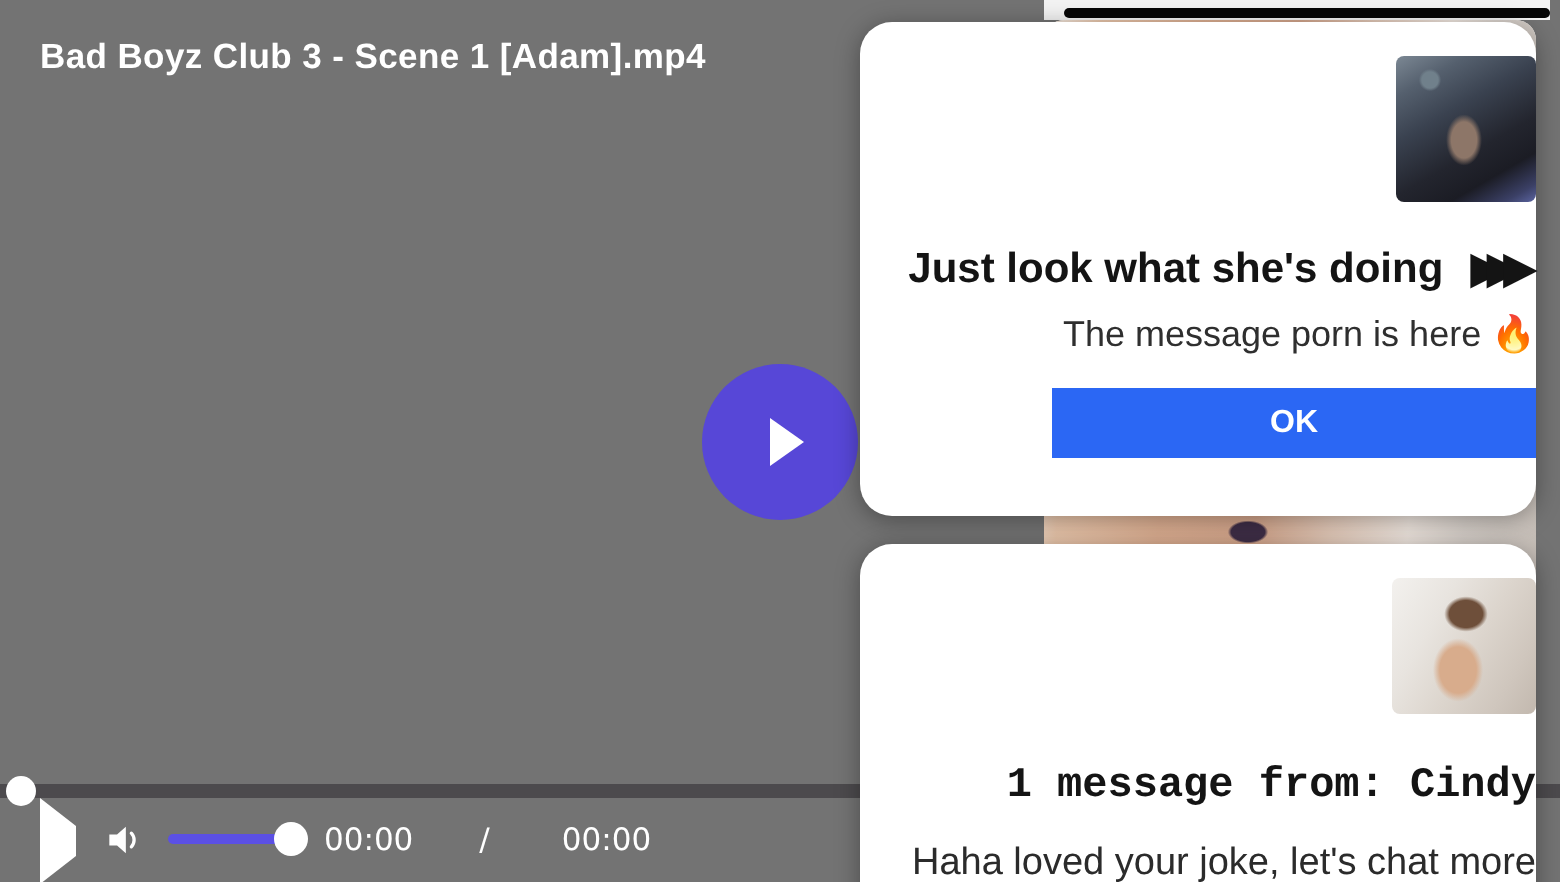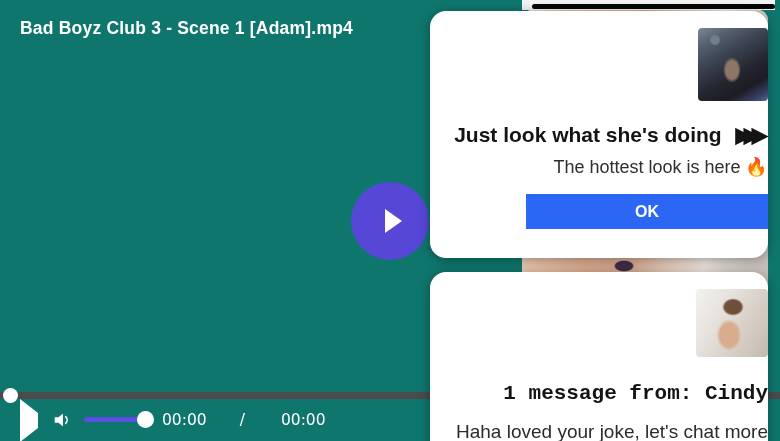--- a/index.html
+++ b/index.html
@@ -3,21 +3,21 @@
 <meta charset="utf-8">
 <style>
   html,body{margin:0;padding:0;}
   body{
     width:780px;height:441px;
     position:relative;overflow:hidden;
     background:#000;
     font-family:"Liberation Sans", sans-serif;
   }
   
-  .player{position:absolute;inset:0;background:#0f766e;}
+  .player{position:absolute;inset:0;background:#737373;}
   .video-title{
     position:absolute;left:20px;top:18px;
     color:#fff;font-weight:bold;font-size:17.5px;letter-spacing:.2px;
   }
   .big-play{
     position:absolute;left:351px;top:182px;width:78px;height:78px;
     border-radius:50%;background:#5747d7;border:none;cursor:pointer;
     display:flex;align-items:center;justify-content:center;
   }
   .big-play .tri{
@@ -171,21 +171,21 @@
 <div class="sidebar">
   <div class="photo"></div>
 </div>
 
 <div class="card offer">
   <div class="thumb webcam"></div>
   <div class="offer-heading">
     <span>Just look what she's doing</span>
     <span class="arrows">▶▶▶</span>
   </div>
-  <div class="offer-sub">The hottest look is here 🔥</div>
+  <div class="offer-sub">The message porn is here 🔥</div>
   <button class="ok-btn">OK</button>
 </div>
 
 <div class="card message">
   <div class="thumb selfie"></div>
   <div class="msg-heading">1 message from: Cindy</div>
   <div class="msg-text">Haha loved your joke, let's chat more</div>
 </div>
 
 </body></html>

